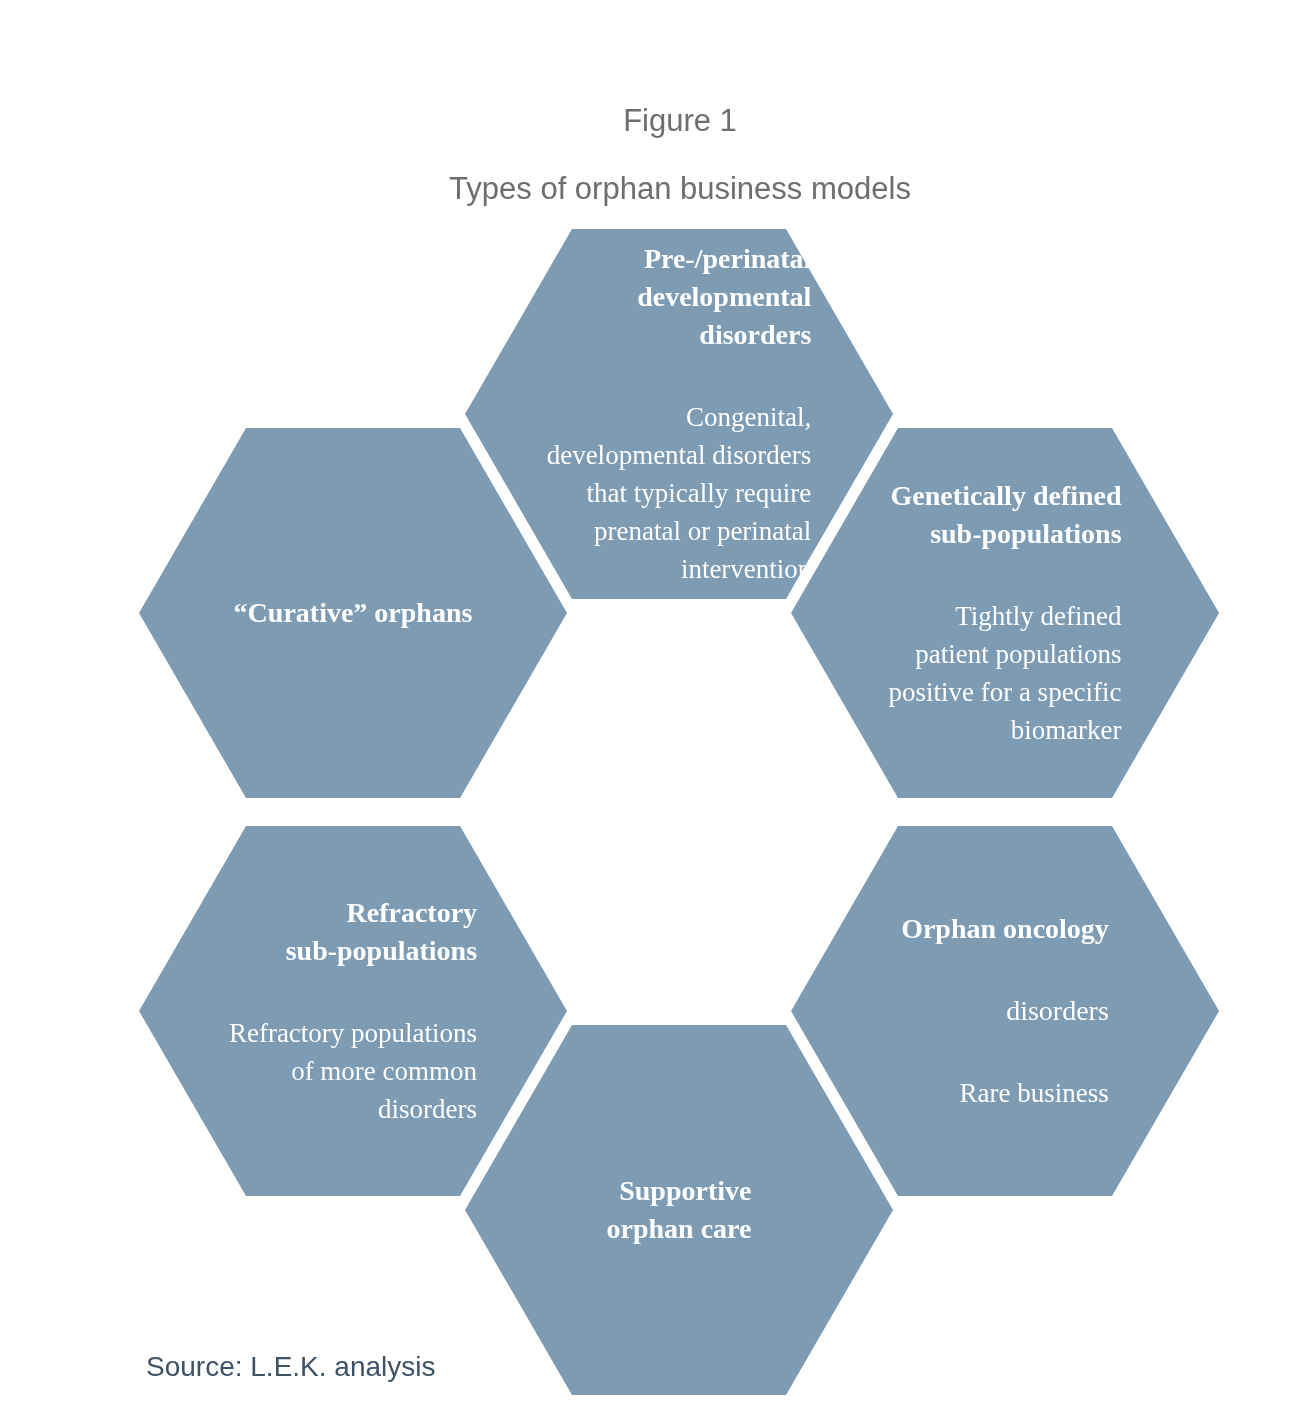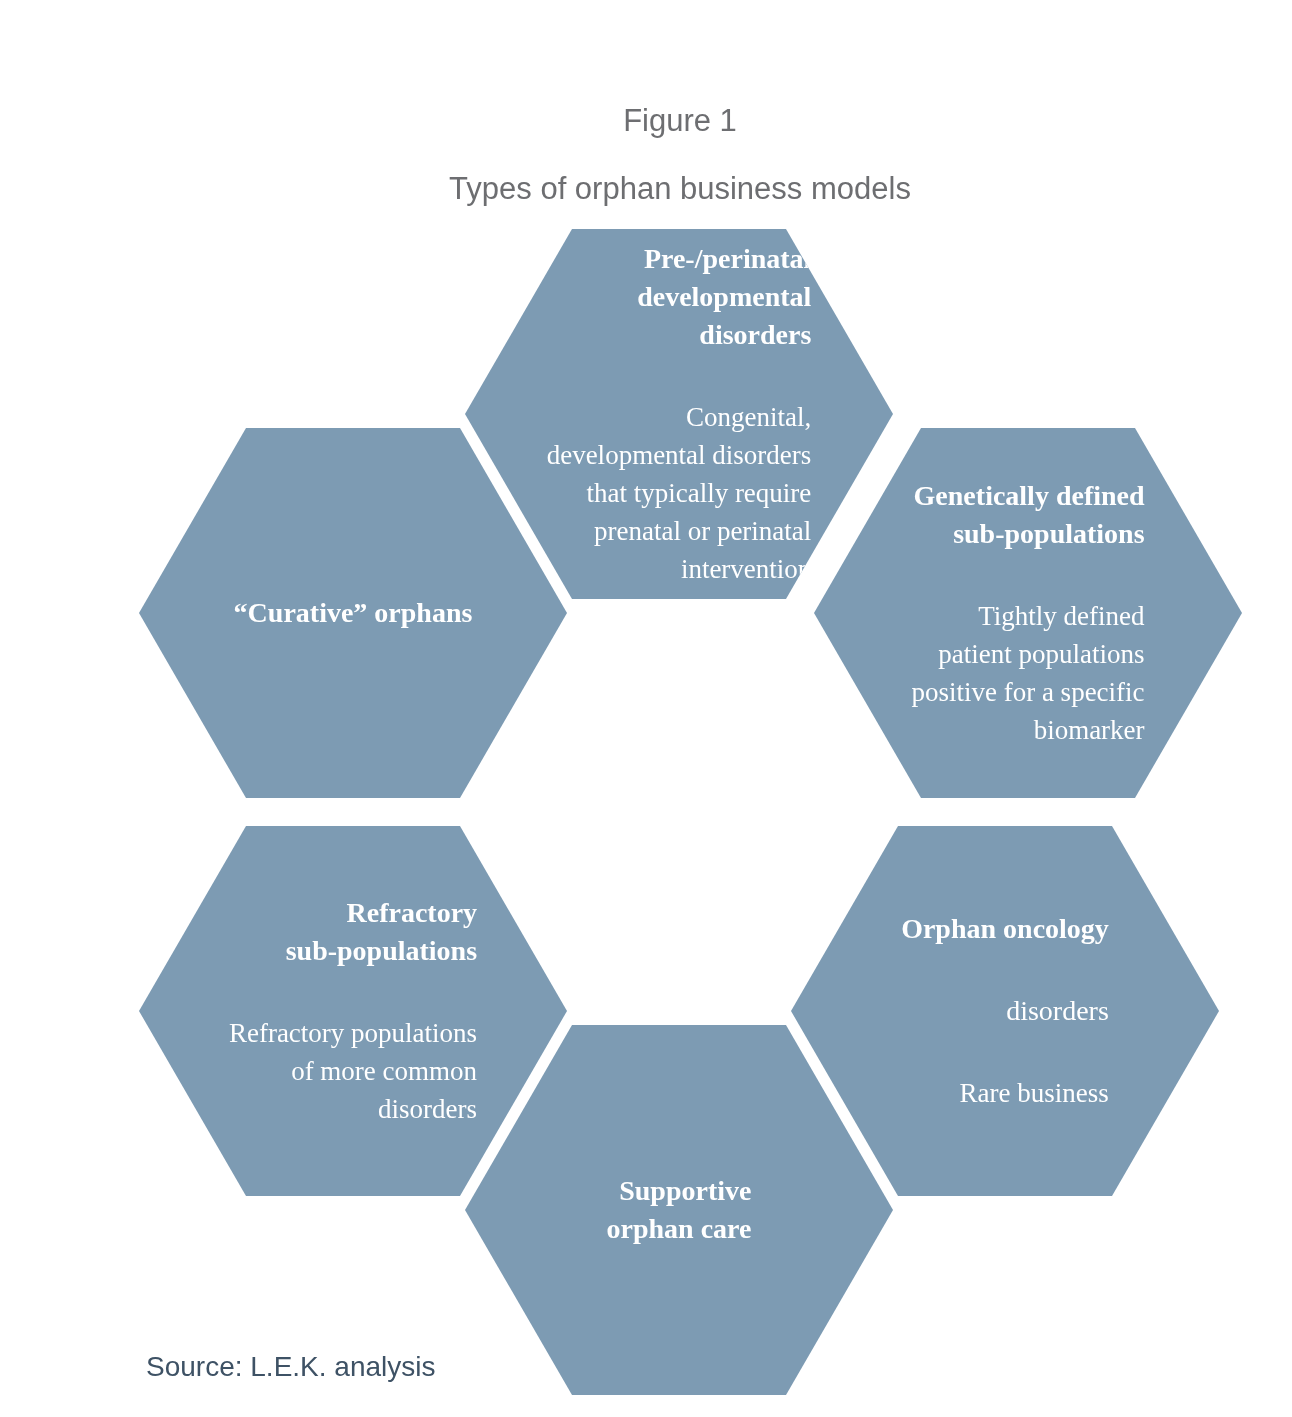--- a/index.html
+++ b/index.html
@@ -65,21 +65,21 @@
     line-height: 38px;
   }
   .hex-body {
     font-size: 27px;
     font-weight: normal;
     line-height: 38px;
   }
   
   #hex-top     { left: 431px; top: 195px; }
   #hex-tl      { left: 105px; top: 394px; }
-  #hex-tr      { left: 780px; top: 394px; }
+  #hex-tr      { left: 757px; top: 394px; }
   #hex-center  { left: 431px; top: 593px; }
   #hex-bl      { left: 105px; top: 792px; }
   #hex-br      { left: 757px; top: 792px; }
   #hex-bottom  { left: 431px; top: 991px; }
   .source-note {
     position: absolute;
     left: 103px;
     top: 1308px;
     font-size: 28px;
     color: var(--source-dark);

